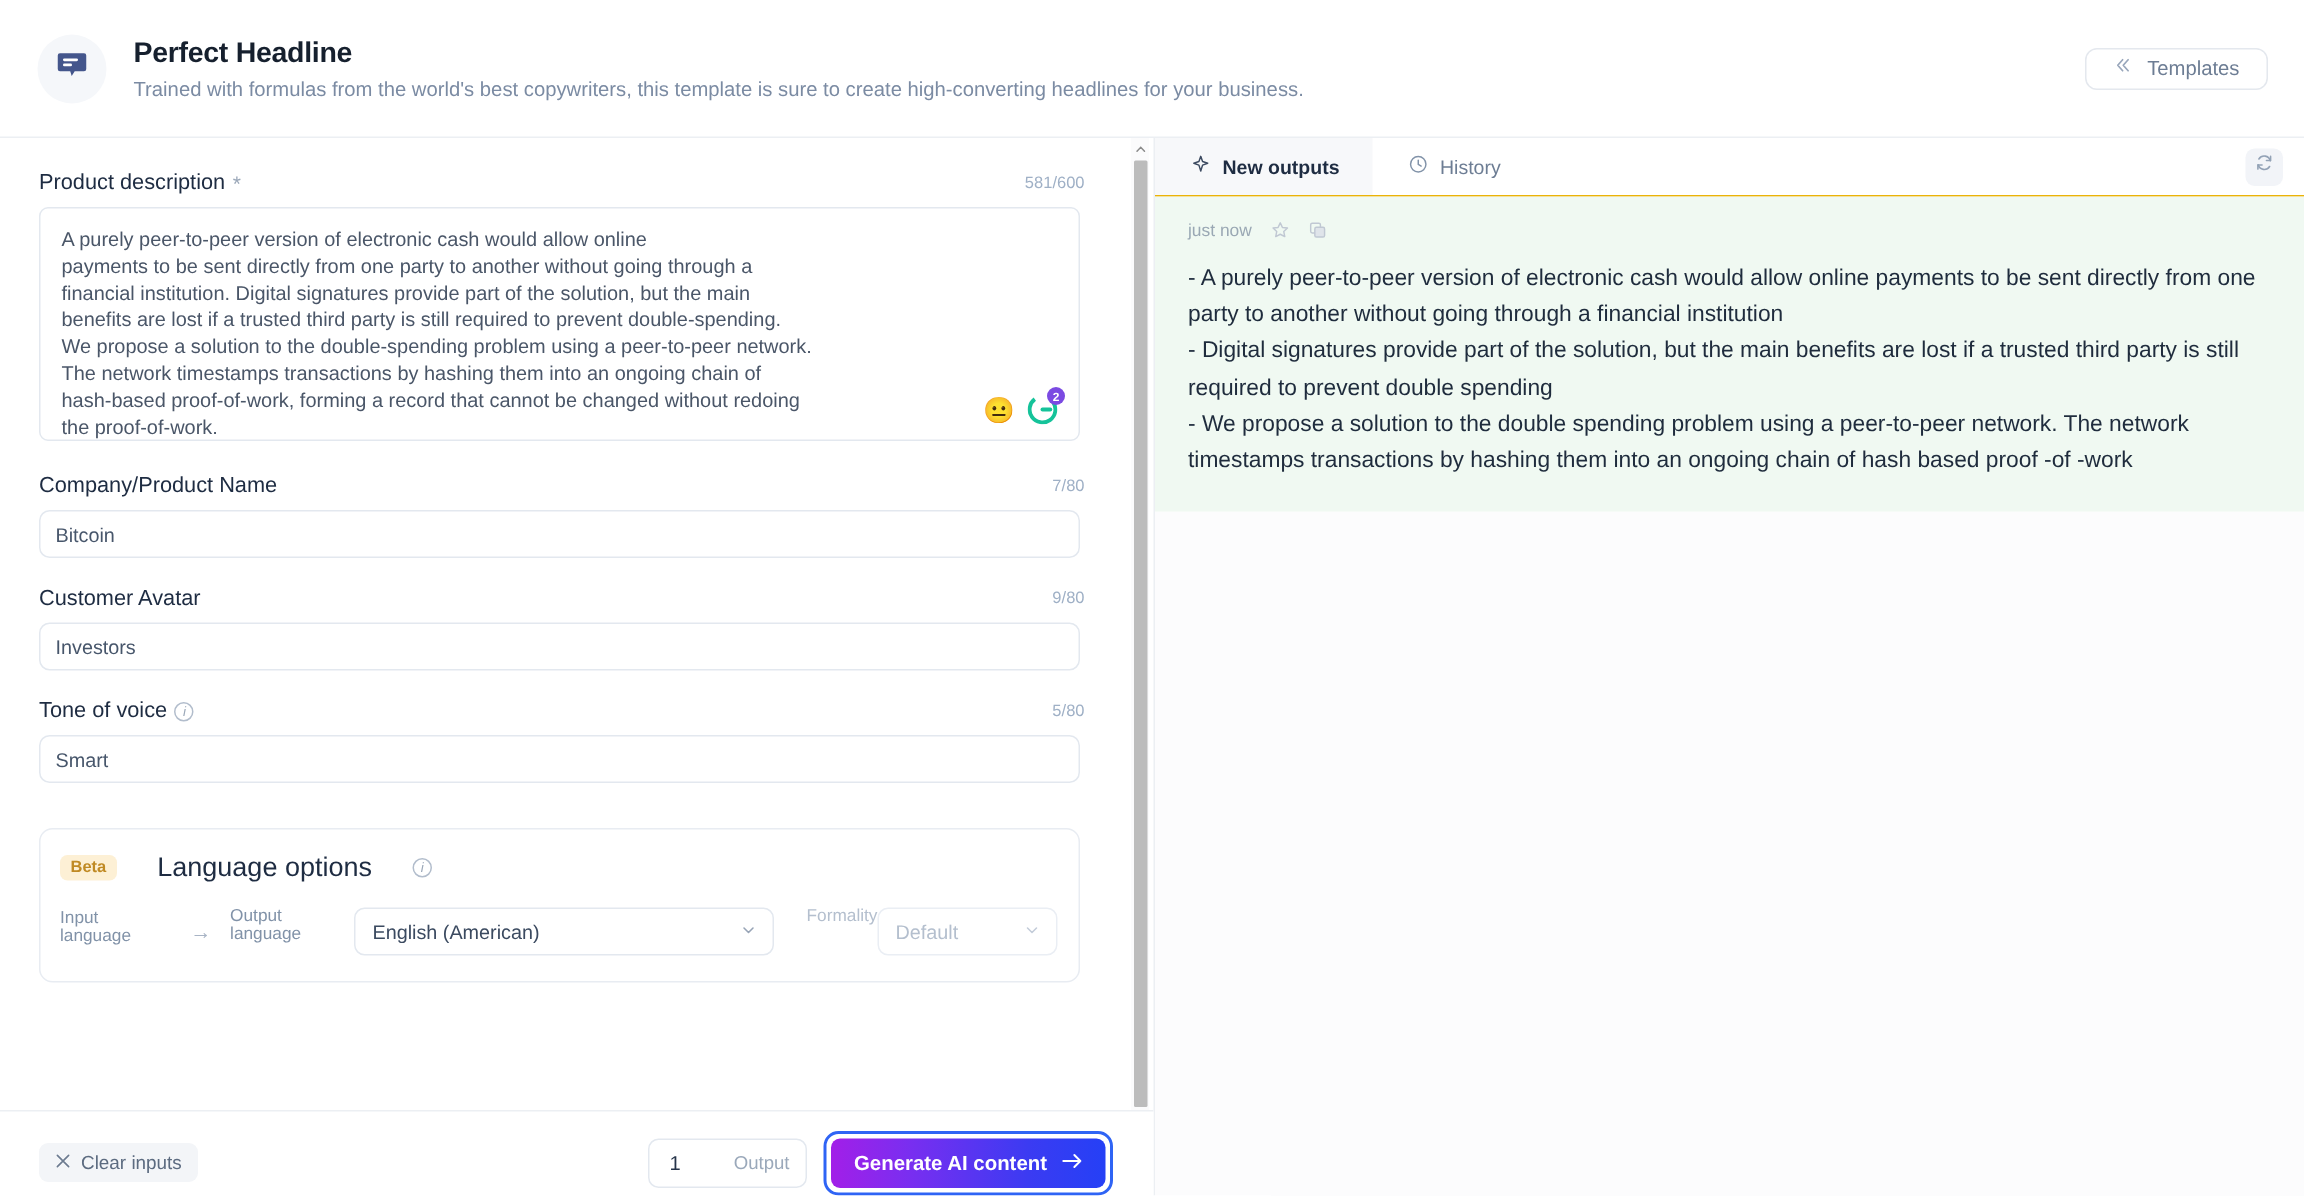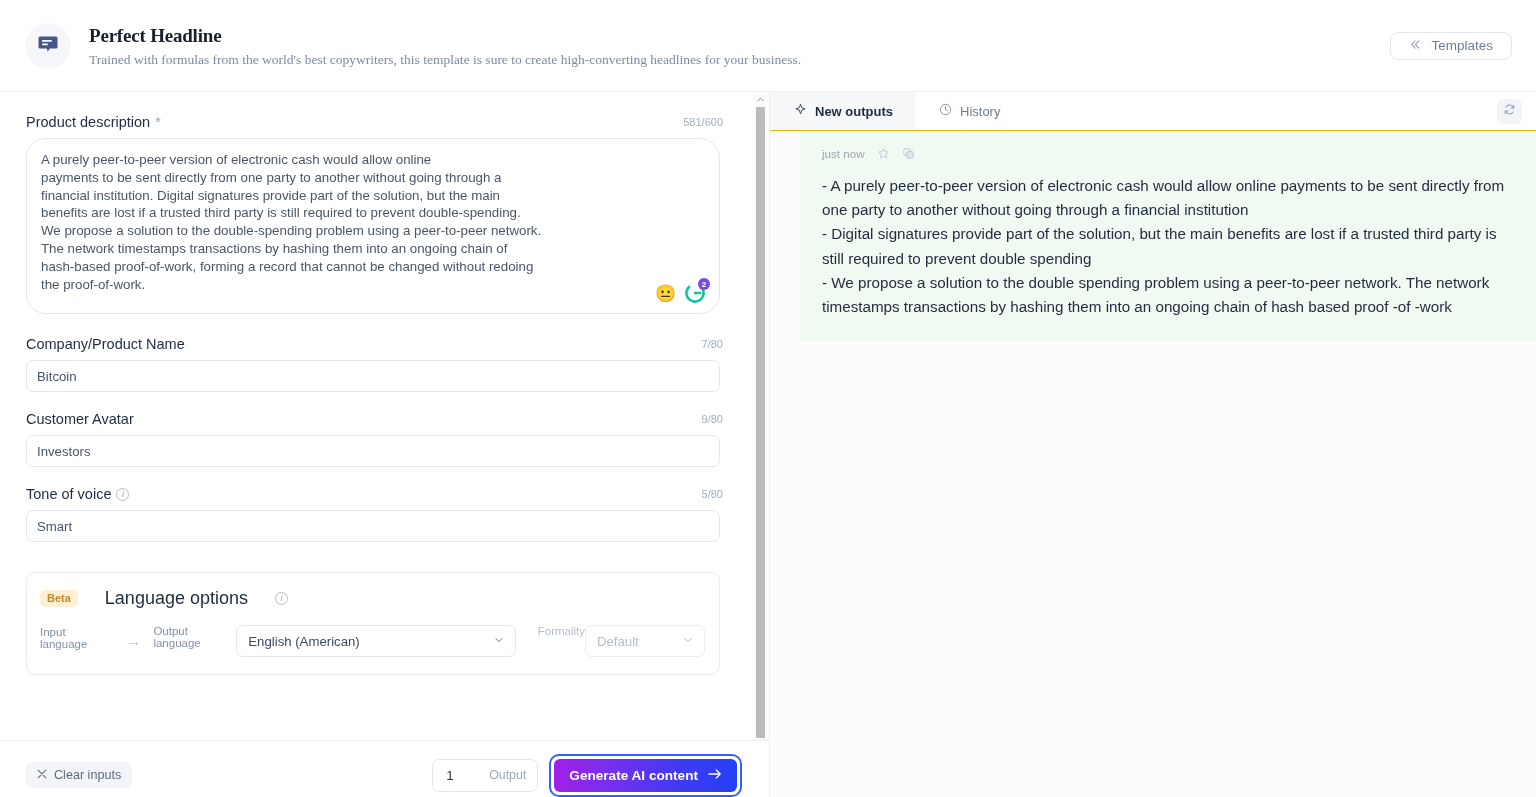--- a/index.html
+++ b/index.html
@@ -17,21 +17,21 @@
     border-bottom: 1px solid #eceff3;
     display: flex; align-items: center;
     padding: 0 24px 0 25px; background: #fff;
   }
   .header-icon-wrap {
     width: 46px; height: 46px; flex: 0 0 46px;
     border-radius: 50%; background: #f5f7fa;
     display: flex; align-items: center; justify-content: center;
     margin-right: 18px;
   }
-  .header-texts { flex: 1 1 auto; min-width: 0; font-family: Liberation Serif, serif; }
+  .header-texts { flex: 1 1 auto; min-width: 0; }
   .header-title {
     font-size: 19px; font-weight: bold; color: #16202e;
     letter-spacing: -0.2px; line-height: 24px; margin-bottom: 3px;
   }
   .header-sub { font-size: 13.5px; color: #7b8ba3; line-height: 17px; }
   .templates-btn {
     flex: 0 0 auto; height: 28px; min-width: 108px;
     border: 1px solid #e4e8ee; border-radius: 8px; background: #fff;
     display: flex; align-items: center; justify-content: center; gap: 9px;
     padding: 0 18px; cursor: pointer;
@@ -62,22 +62,22 @@
   }
   .req { color: #9aa7b8; font-size: 14px; }
   .counter { font-size: 11px; color: #9fb0c6; }
   .info-i {
     display: inline-flex; width: 13px; height: 13px;
     border: 1px solid #b2bdcc; border-radius: 50%;
     color: #9aa7b8; font-size: 9px; line-height: 11px;
     align-items: center; justify-content: center; font-style: italic;
   }
   .textarea-box {
-    position: relative; width: 694px; height: 176px;
-    border: 1px solid #e3e8ef; border-radius: 20px; background: #fff;
+    position: relative; width: 694px; height: 156px;
+    border: 1px solid #e3e8ef; border-radius: 6px; background: #fff;
     padding: 12px 14px; overflow: hidden;
   }
   .textarea-box .txt {
     font-size: 13.3px; line-height: 17.8px; color: #4a5668;
     white-space: pre-wrap;
   }
   .ta-icons {
     position: absolute; right: 14px; bottom: 10px;
     display: flex; align-items: center; gap: 8px;
   }
@@ -179,21 +179,21 @@
   }
   .tab.active { background: #f7f8fa; color: #1e2c42; font-weight: bold; }
   .tab.inactive { color: #6d7d94; }
   .refresh-btn {
     margin-left: auto; align-self: center; margin-right: 14px;
     width: 25px; height: 25px; border-radius: 6px; background: #f2f4f8;
     display: flex; align-items: center; justify-content: center; cursor: pointer;
   }
   .right-body { flex: 1 1 auto; overflow: hidden; padding: 0; }
   .output-card {
-    background: #f0f9f2; padding: 16px 28px 22px 22px; min-height: 50px; margin-left: 30px;
+    background: #f0f9f2; padding: 16px 28px 22px 22px; min-height: 50px;
   }
   .oc-meta { display: flex; align-items: center; gap: 12px; margin-bottom: 14px; }
   .oc-time { font-size: 11.6px; color: #9aa8b4; }
   .oc-icon { cursor: pointer; display: flex; }
   .oc-text {
     font-size: 15.2px; line-height: 24.2px; color: #1f2c3d; white-space: pre-wrap;
   }
 </style>
 </head>
 <body>

